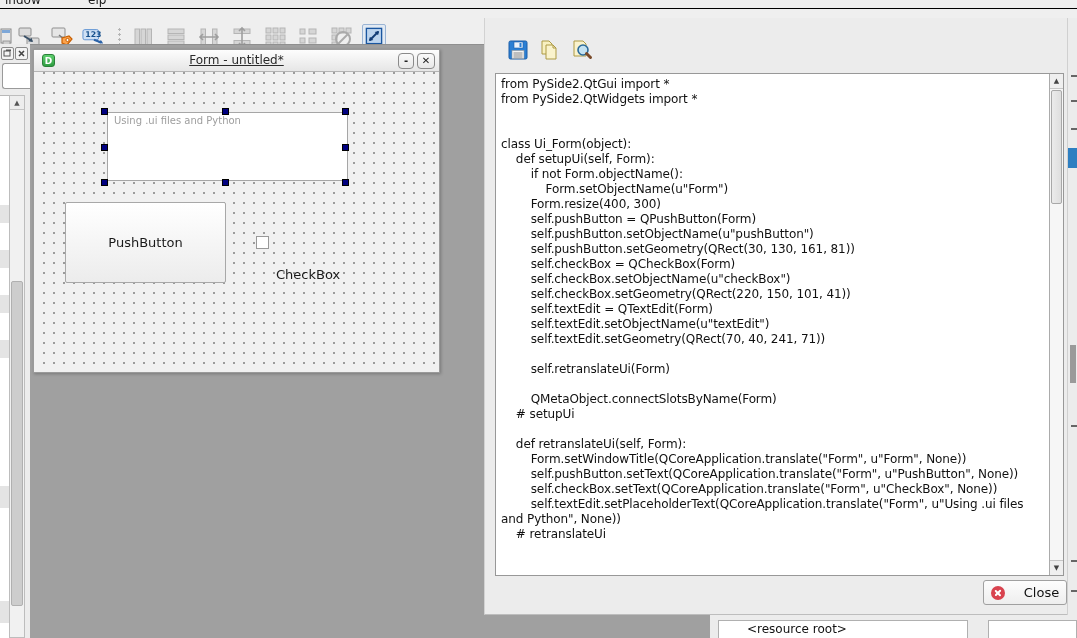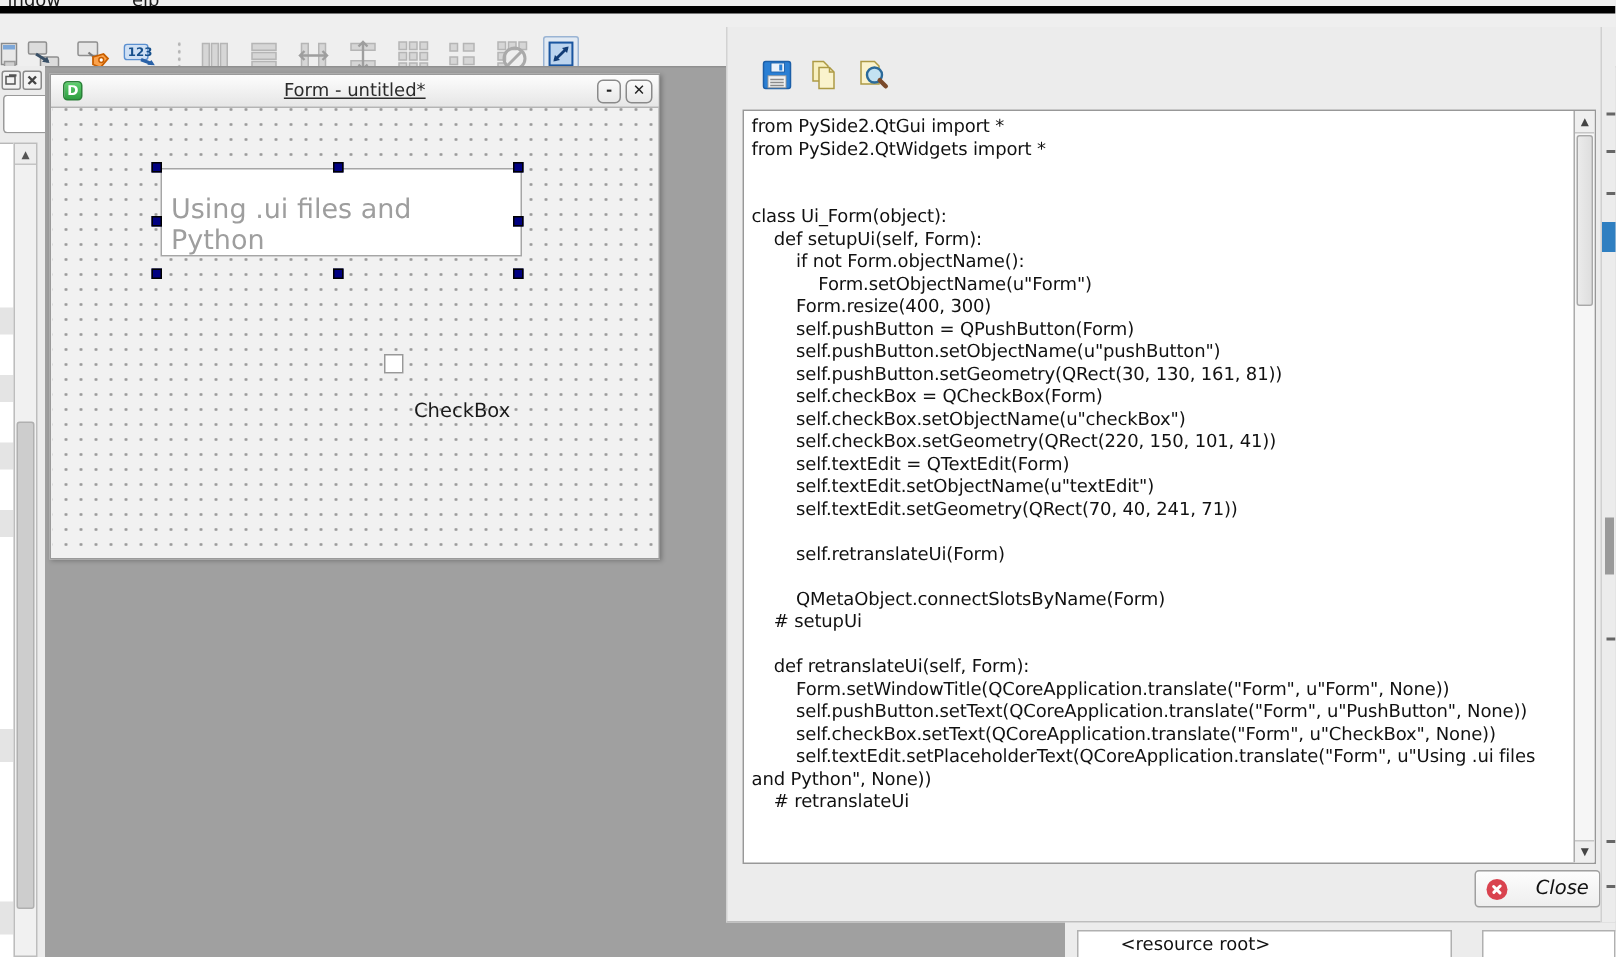--- a/index.html
+++ b/index.html
@@ -1,21 +1,21 @@
 <!DOCTYPE html>
 <html><head>
 <meta charset="utf-8">
 <style>
   * { margin:0; padding:0; box-sizing:border-box; }
   html,body { width:1077px; height:638px; overflow:hidden; }
   body { font-family:"DejaVu Sans","Liberation Sans",sans-serif; background:#efefef; position:relative; }
   .abs { position:absolute; }
 
   
-  .menubar { left:0; top:0; width:1077px; height:9px; overflow:hidden; background:#efefef; border-bottom:5px solid #000000;text-decoration:underline; }
+  .menubar { left:0; top:0; width:1077px; height:9px; overflow:hidden; background:#efefef; border-bottom:1px solid #000000;text-decoration:underline; }
   .menubar span { position:absolute; top:-7px; font-size:12px; color:#1a1a1a; }
 
   
   .toolbar { left:0; top:10px; width:1077px; height:34px; background:#efefef; }
   .tb-icon { position:absolute; top:15px; width:24px; height:24px; }
   .tb-sep { position:absolute; top:17px; width:3px; height:20px;
             background-image:radial-gradient(circle,#b5b5b5 1px,transparent 1.2px);
             background-size:3px 5px; }
   .tb-checked { background:#e2eaf3; border:1px solid #9ab4d4; border-radius:2px; }
 
@@ -34,38 +34,38 @@
 
   
   .formwin { left:33px; top:49px; width:407px; height:324px; background:#f1f1f1; border:1px solid #9a9a9a; box-shadow:1px 1px 3px rgba(0,0,0,.25); }
   .titlebar { position:absolute; left:0; top:0; right:0; height:22px; background:linear-gradient(#fdfdfd,#e6e6e6); border-bottom:1px solid #b4b4b4; }
   .formicon { position:absolute; left:8px; top:4px; width:13px; height:13px; background:linear-gradient(#5ecf6e,#2f9e42); border:1px solid #2a8038; border-radius:3px; color:#fff; font-size:9px; font-weight:bold; text-align:center; line-height:13px; }
   .wintitle { position:absolute; left:0; right:0; top:3px; text-align:center; font-size:12px; color:#2a2a2a;text-decoration:underline; }
   .winbtn { position:absolute; top:3px; height:16px; border:1px solid #8a8a8a; border-radius:4px; background:linear-gradient(#fafafa,#e8e8e8); font-size:10px; font-weight:bold; color:#222; text-align:center; line-height:14px; }
   .canvas { position:absolute; left:1px; top:22px; right:1px; bottom:1px; background-color:#f1f1f1;
             background-image:radial-gradient(circle,#9c9c9c .9px,transparent 1px);
             background-size:10px 10px; background-position:4px 6px; }
-  .textedit { position:absolute; left:72px; top:40px; width:241px; height:59px; background:#fff; border:1px solid #a6a6a6; padding:16px 6px; font-size:18px; color:#9e9e9e; }
+  .textedit { position:absolute; left:72px; top:40px; width:241px; height:69px; background:#fff; border:1px solid #a6a6a6; padding:2px 6px; font-size:10px; color:#9e9e9e; }
   .handle { position:absolute; width:7px; height:7px; background:#000080; border:1px solid #000; }
   .pushbtn { position:absolute; left:30px; top:130px; width:161px; height:81px; background:linear-gradient(#ffffff,#ececec); border:1px solid #a8a8a8; border-radius:2px; font-size:13px; color:#1a1a1a; display:flex; align-items:center; justify-content:center; }
   .checkbox { position:absolute; left:220px; top:150px; width:101px; height:41px; }
   .cb-ind { position:absolute; left:1px; top:14px; width:13px; height:13px; background:#fff; border:1px solid #999; }
   .cb-label { position:absolute; left:21px; top:13px; font-size:13px; color:#1a1a1a;margin-top:32px; }
 
   
   .dialog { left:484px; top:18px; width:593px; height:597px; background:#ececec; border-left:1px solid #d2d2d2; border-bottom:1px solid #bdbdbd; }
   .dlg-icon { position:absolute; top:20px; width:24px; height:24px; }
   .codeview { position:absolute; left:10px; top:55px; width:569px; height:503px; background:#fff; border:1px solid #989898; overflow:hidden; }
   .codetext { position:absolute; left:5px; top:3px; right:16px; font-size:12px; line-height:15px; color:#111; white-space:pre; letter-spacing:-0.1px; }
   .vscroll { position:absolute; right:0; top:0; width:14px; height:501px; background:#f6f6f6; border-left:1px solid #ababab; }
   .vscroll .btn { position:absolute; left:0; right:0; height:15px; background:#efefef; text-align:center; font-size:7px; color:#444; line-height:15px; }
   .vscroll .btn.up { top:0; border-bottom:1px solid #c6c6c6; }
   .vscroll .btn.down { bottom:0; border-top:1px solid #c6c6c6; }
   .vthumb { position:absolute; left:1px; right:1px; top:16px; height:114px; background:linear-gradient(90deg,#ebebeb,#dedede); border:1px solid #a8a8a8; border-radius:2px; }
-  .closebtn { position:absolute; left:498px; top:562px; width:84px; height:25px; border:1px solid #a0a0a0; border-radius:3px; background:linear-gradient(#fdfdfd,#eeeeee); display:flex; align-items:center; justify-content:center; gap:19px; font-size:13px; color:#111;font-style:italic; }
+  .closebtn { position:absolute; left:498px; top:562px; width:84px; height:25px; border:1px solid #a0a0a0; border-radius:3px; background:linear-gradient(#fdfdfd,#eeeeee); display:flex; align-items:center; justify-content:center; gap:19px; font-size:13px; color:#111; }
   .close-ico { width:14px; height:14px; border-radius:50%; background:#d9434f; position:relative; flex:0 0 14px; }
   .close-ico::before,.close-ico::after { content:""; position:absolute; left:3.2px; top:6.2px; width:7.6px; height:1.8px; background:#fff; border-radius:1px; }
   .close-ico::before { transform:rotate(45deg); } .close-ico::after { transform:rotate(-45deg); }
   .rightstrip { position:absolute; left:582px; top:0; width:11px; height:597px; background:#ececec; border-left:1px solid #d0d0d0; }
   .mark { position:absolute; left:3px; width:6px; height:2px; background:#666; }
   .bluehl { position:absolute; left:0; width:11px; top:130px; height:20px; background:#2f7fc1; }
   .grayblob { position:absolute; left:2px; width:6px; top:327px; height:38px; background:#9a9a9a; }
 
   
   .resbar { left:710px; top:615px; width:403px; height:23px; background:#ececec; }
@@ -215,20 +215,21 @@
     <div class="textedit">Using .ui files and Python</div>
 
     <div class="handle" style="left:66px;top:36px"></div>
     <div class="handle" style="left:187px;top:36px"></div>
     <div class="handle" style="left:307px;top:36px"></div>
     <div class="handle" style="left:66px;top:72px"></div>
     <div class="handle" style="left:307px;top:72px"></div>
     <div class="handle" style="left:66px;top:107px"></div>
     <div class="handle" style="left:187px;top:107px"></div>
     <div class="handle" style="left:307px;top:107px"></div>
+    <div class="pushbtn">PushButton</div>
     <div class="checkbox">
       <div class="cb-ind"></div>
       <div class="cb-label">CheckBox</div>
     </div>
   </div>
 </div>
 
 <div class="abs dialog">
   <svg class="dlg-icon" style="left:21px" width="24" height="24" viewBox="0 0 24 24">
     <rect x="3" y="3" width="18" height="18" rx="1.5" fill="#2a7fd4" stroke="#1c5fa8"></rect>

